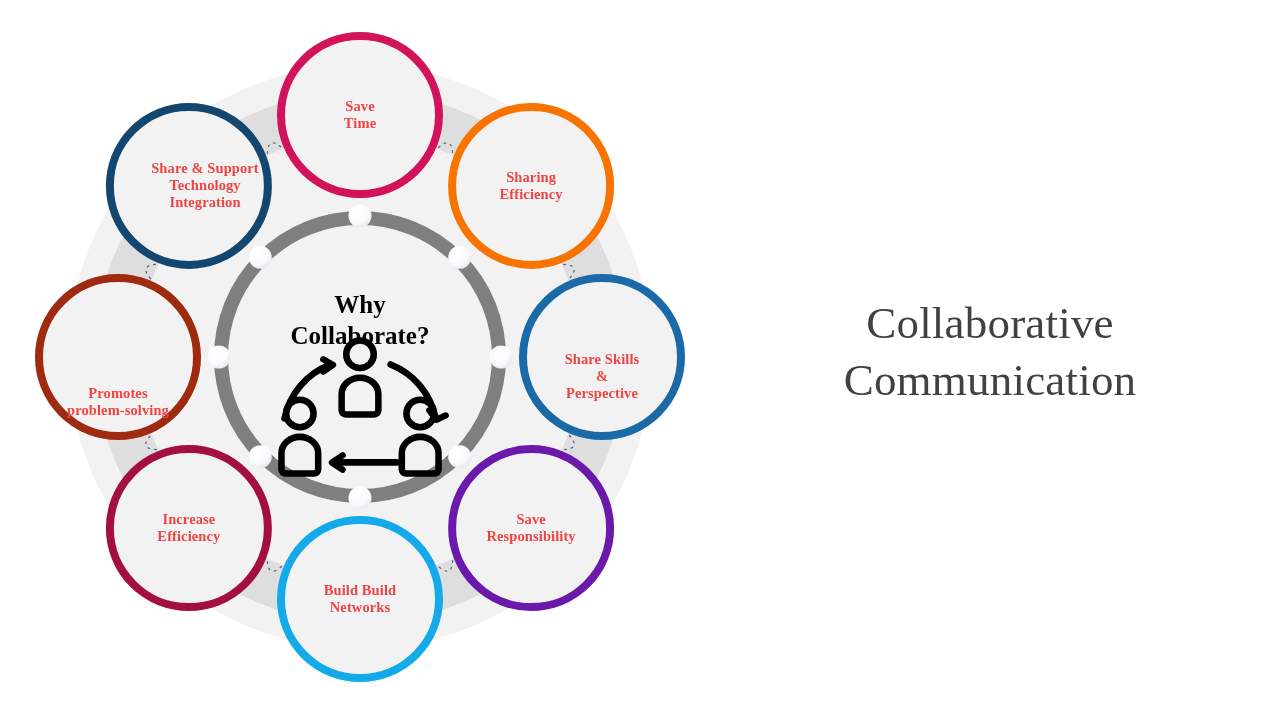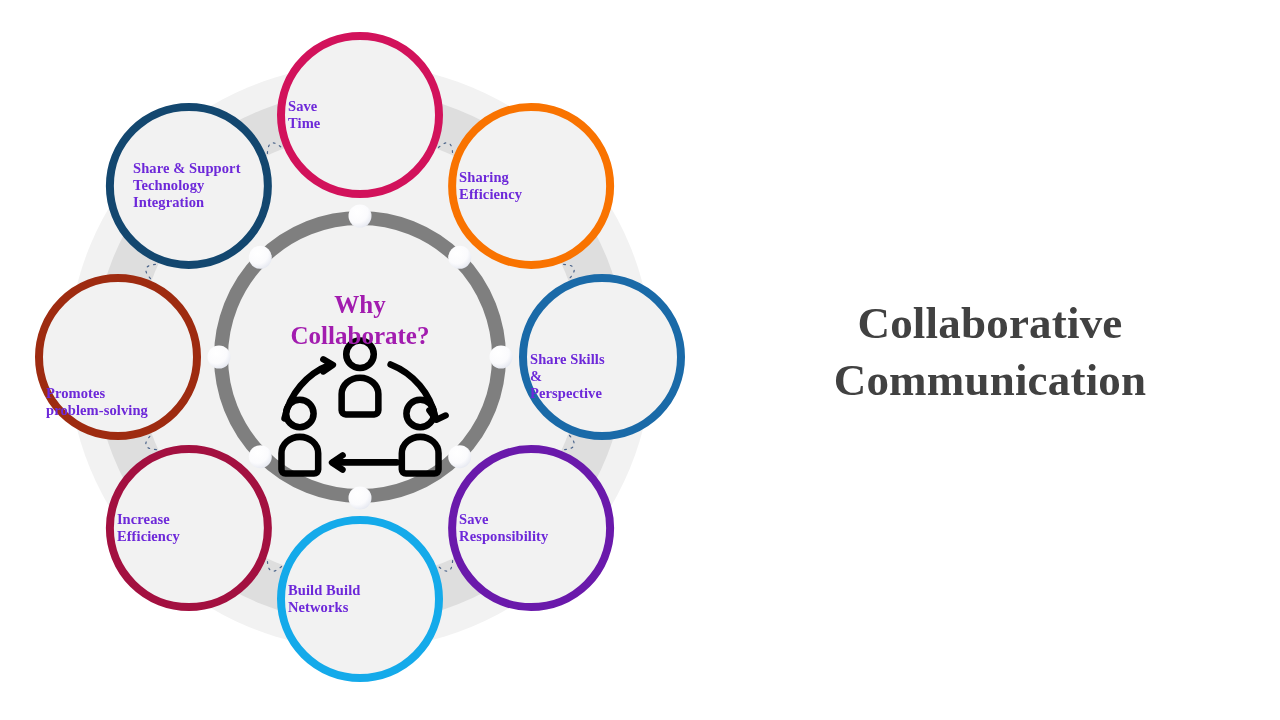--- a/index.html
+++ b/index.html
@@ -35,55 +35,55 @@
     position: absolute;
     left: 0; top: 0;
     width: 720px;
     height: 720px;
     display: block;
   }
 
   
   .node-label {
     position: absolute;
-    text-align: left;
-    color: #6d28d9;
+    text-align: center;
+    color: #ef4444;
     font-weight: bold;
     font-size: 14.5px;
     line-height: 1.18;
     letter-spacing: 0.1px;
     transform: translate(-50%, -50%);
     pointer-events: none;
     white-space: pre-line;
     font-family: "Liberation Serif", "DejaVu Serif", serif;
   }
 
   .hub-title {
     position: absolute;
     text-align: center;
-    color: #a21caf;
+    color: #000000;
     font-weight: bold;
     font-size: 25px;
     line-height: 1.22;
     transform: translate(-50%, -50%);
     white-space: pre-line;
     font-family: "Liberation Serif", "DejaVu Serif", serif;
   }
 
   
   #title-block {
     position: absolute;
     left: 740px;
     top: 295px;
     width: 500px;
     text-align: center;
   }
   #slide-title {
     color: #414141;
-    font-weight: bold;
+    font-weight: normal;
     font-size: 45px;
     line-height: 1.26;
     letter-spacing: 0.2px;
     white-space: pre-line;
     font-family: "Liberation Serif", "DejaVu Serif", serif;
   }
 </style>
 </head>
 <body>
 

